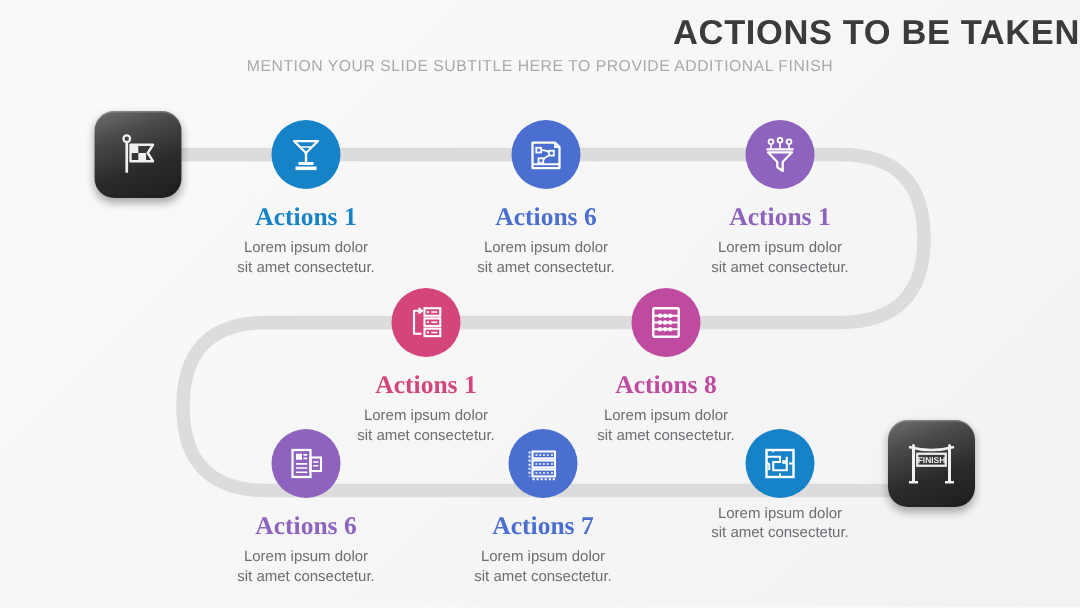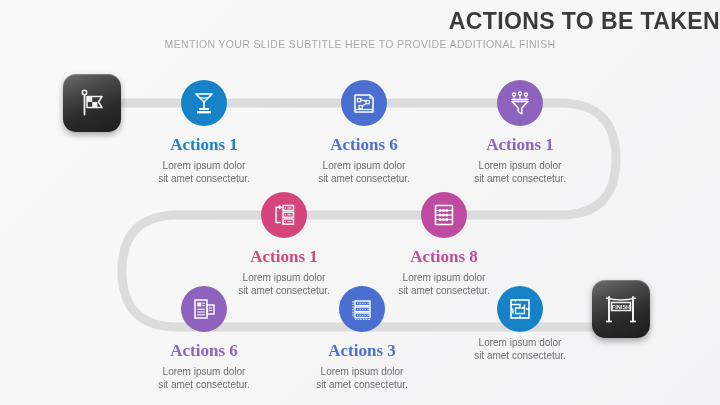--- a/index.html
+++ b/index.html
@@ -267,21 +267,21 @@
         <line x1="9" y1="8.3" x2="18" y2="8.3" stroke="#fff" stroke-width="1" stroke-dasharray="1.3 1.2"></line>
         <line x1="9" y1="14.3" x2="18" y2="14.3" stroke="#fff" stroke-width="1" stroke-dasharray="1.3 1.2"></line>
         <line x1="9" y1="20.3" x2="18" y2="20.3" stroke="#fff" stroke-width="1" stroke-dasharray="1.3 1.2"></line>
         <circle cx="20" cy="8.3" r="0.7" fill="#fff"></circle>
         <circle cx="20" cy="14.3" r="0.7" fill="#fff"></circle>
         <circle cx="20" cy="20.3" r="0.7" fill="#fff"></circle>
         <line x1="5" y1="6" x2="5" y2="22.6" stroke="#fff" stroke-width="1.2" stroke-dasharray="1.4 1.3"></line>
         <line x1="7" y1="24.5" x2="22" y2="24.5" stroke="#fff" stroke-width="1.2" stroke-dasharray="1.4 1.3"></line>
       </svg>
     </div>
-    <div class="node-label" style="color: rgb(74, 111, 208);">Actions 3</div>
+    <div class="node-label" style="color: rgb(74, 111, 208);">Actions 7</div>
     <div class="node-desc">
       <div>Lorem ipsum dolor</div>
       <div>sit amet consectetur.</div>
     </div>
   </div>
 
   <div class="node" style="left:432px; top:286px;">
     <div class="node-circle" style="background: rgb(22, 131, 200);">
       <svg width="28" height="28" viewBox="0 0 28 28">
         <rect x="5" y="5" width="18" height="18" fill="none" stroke="#fff" stroke-width="1.6"></rect>

